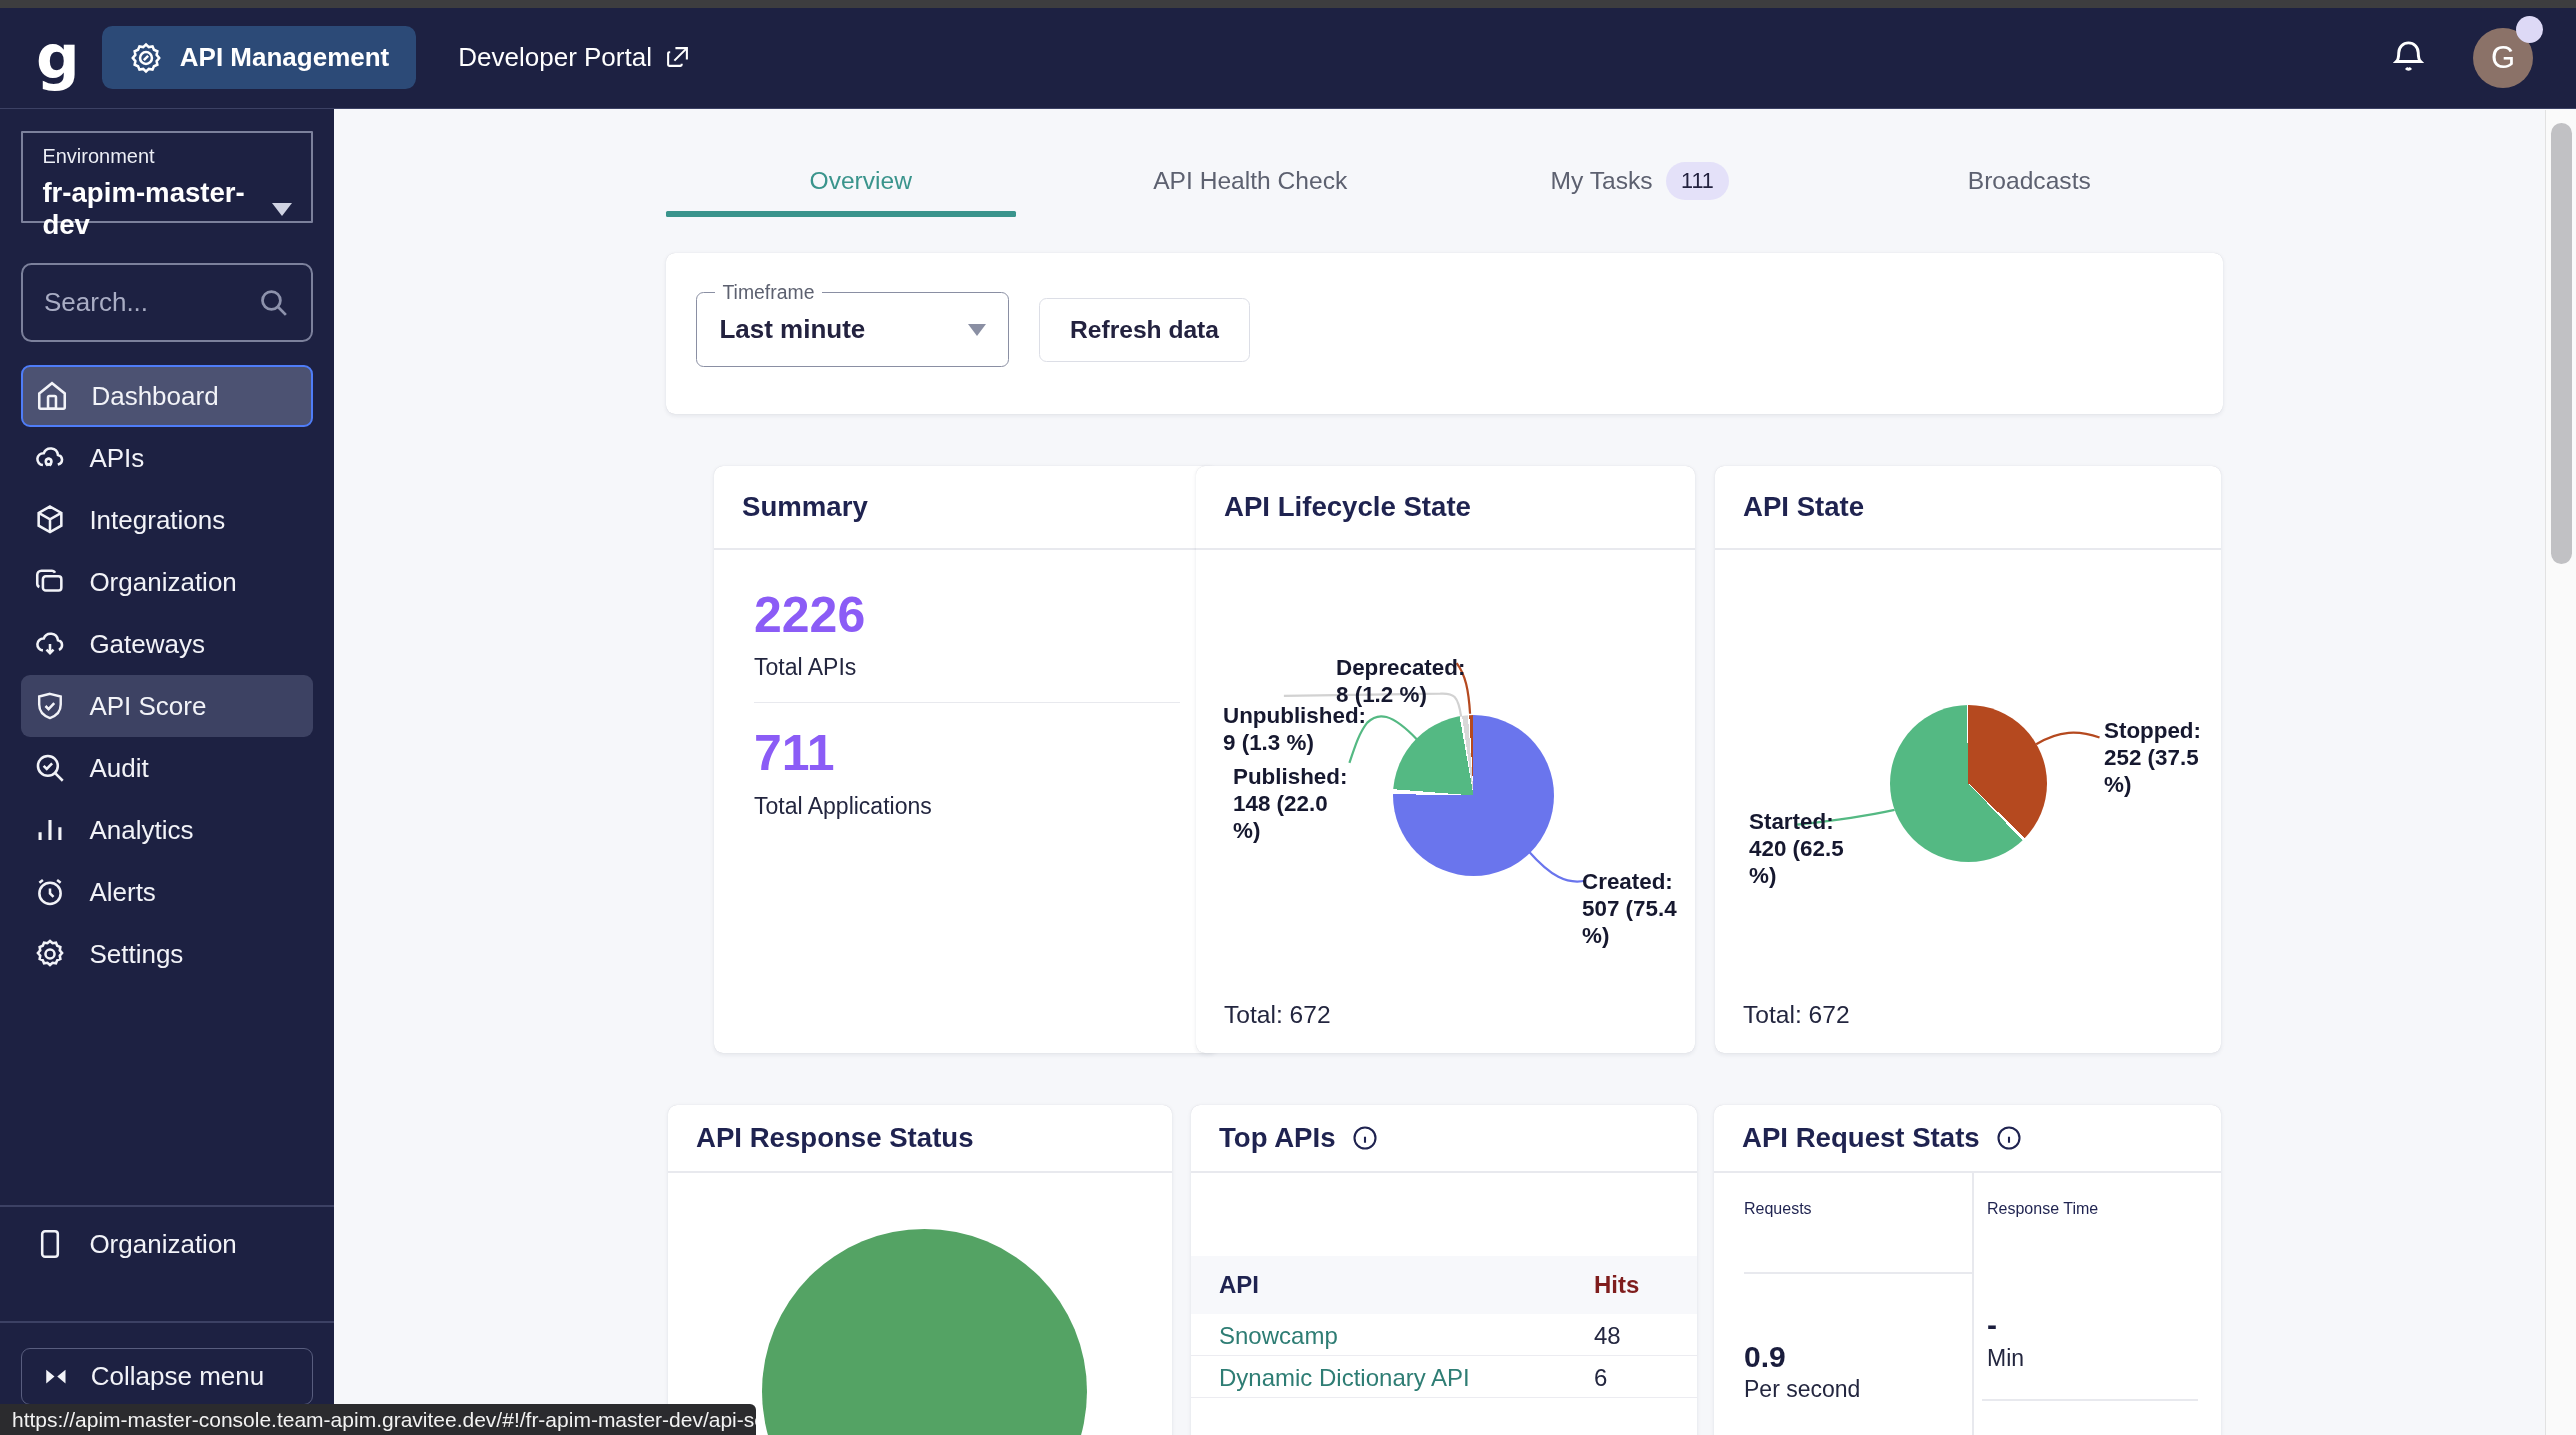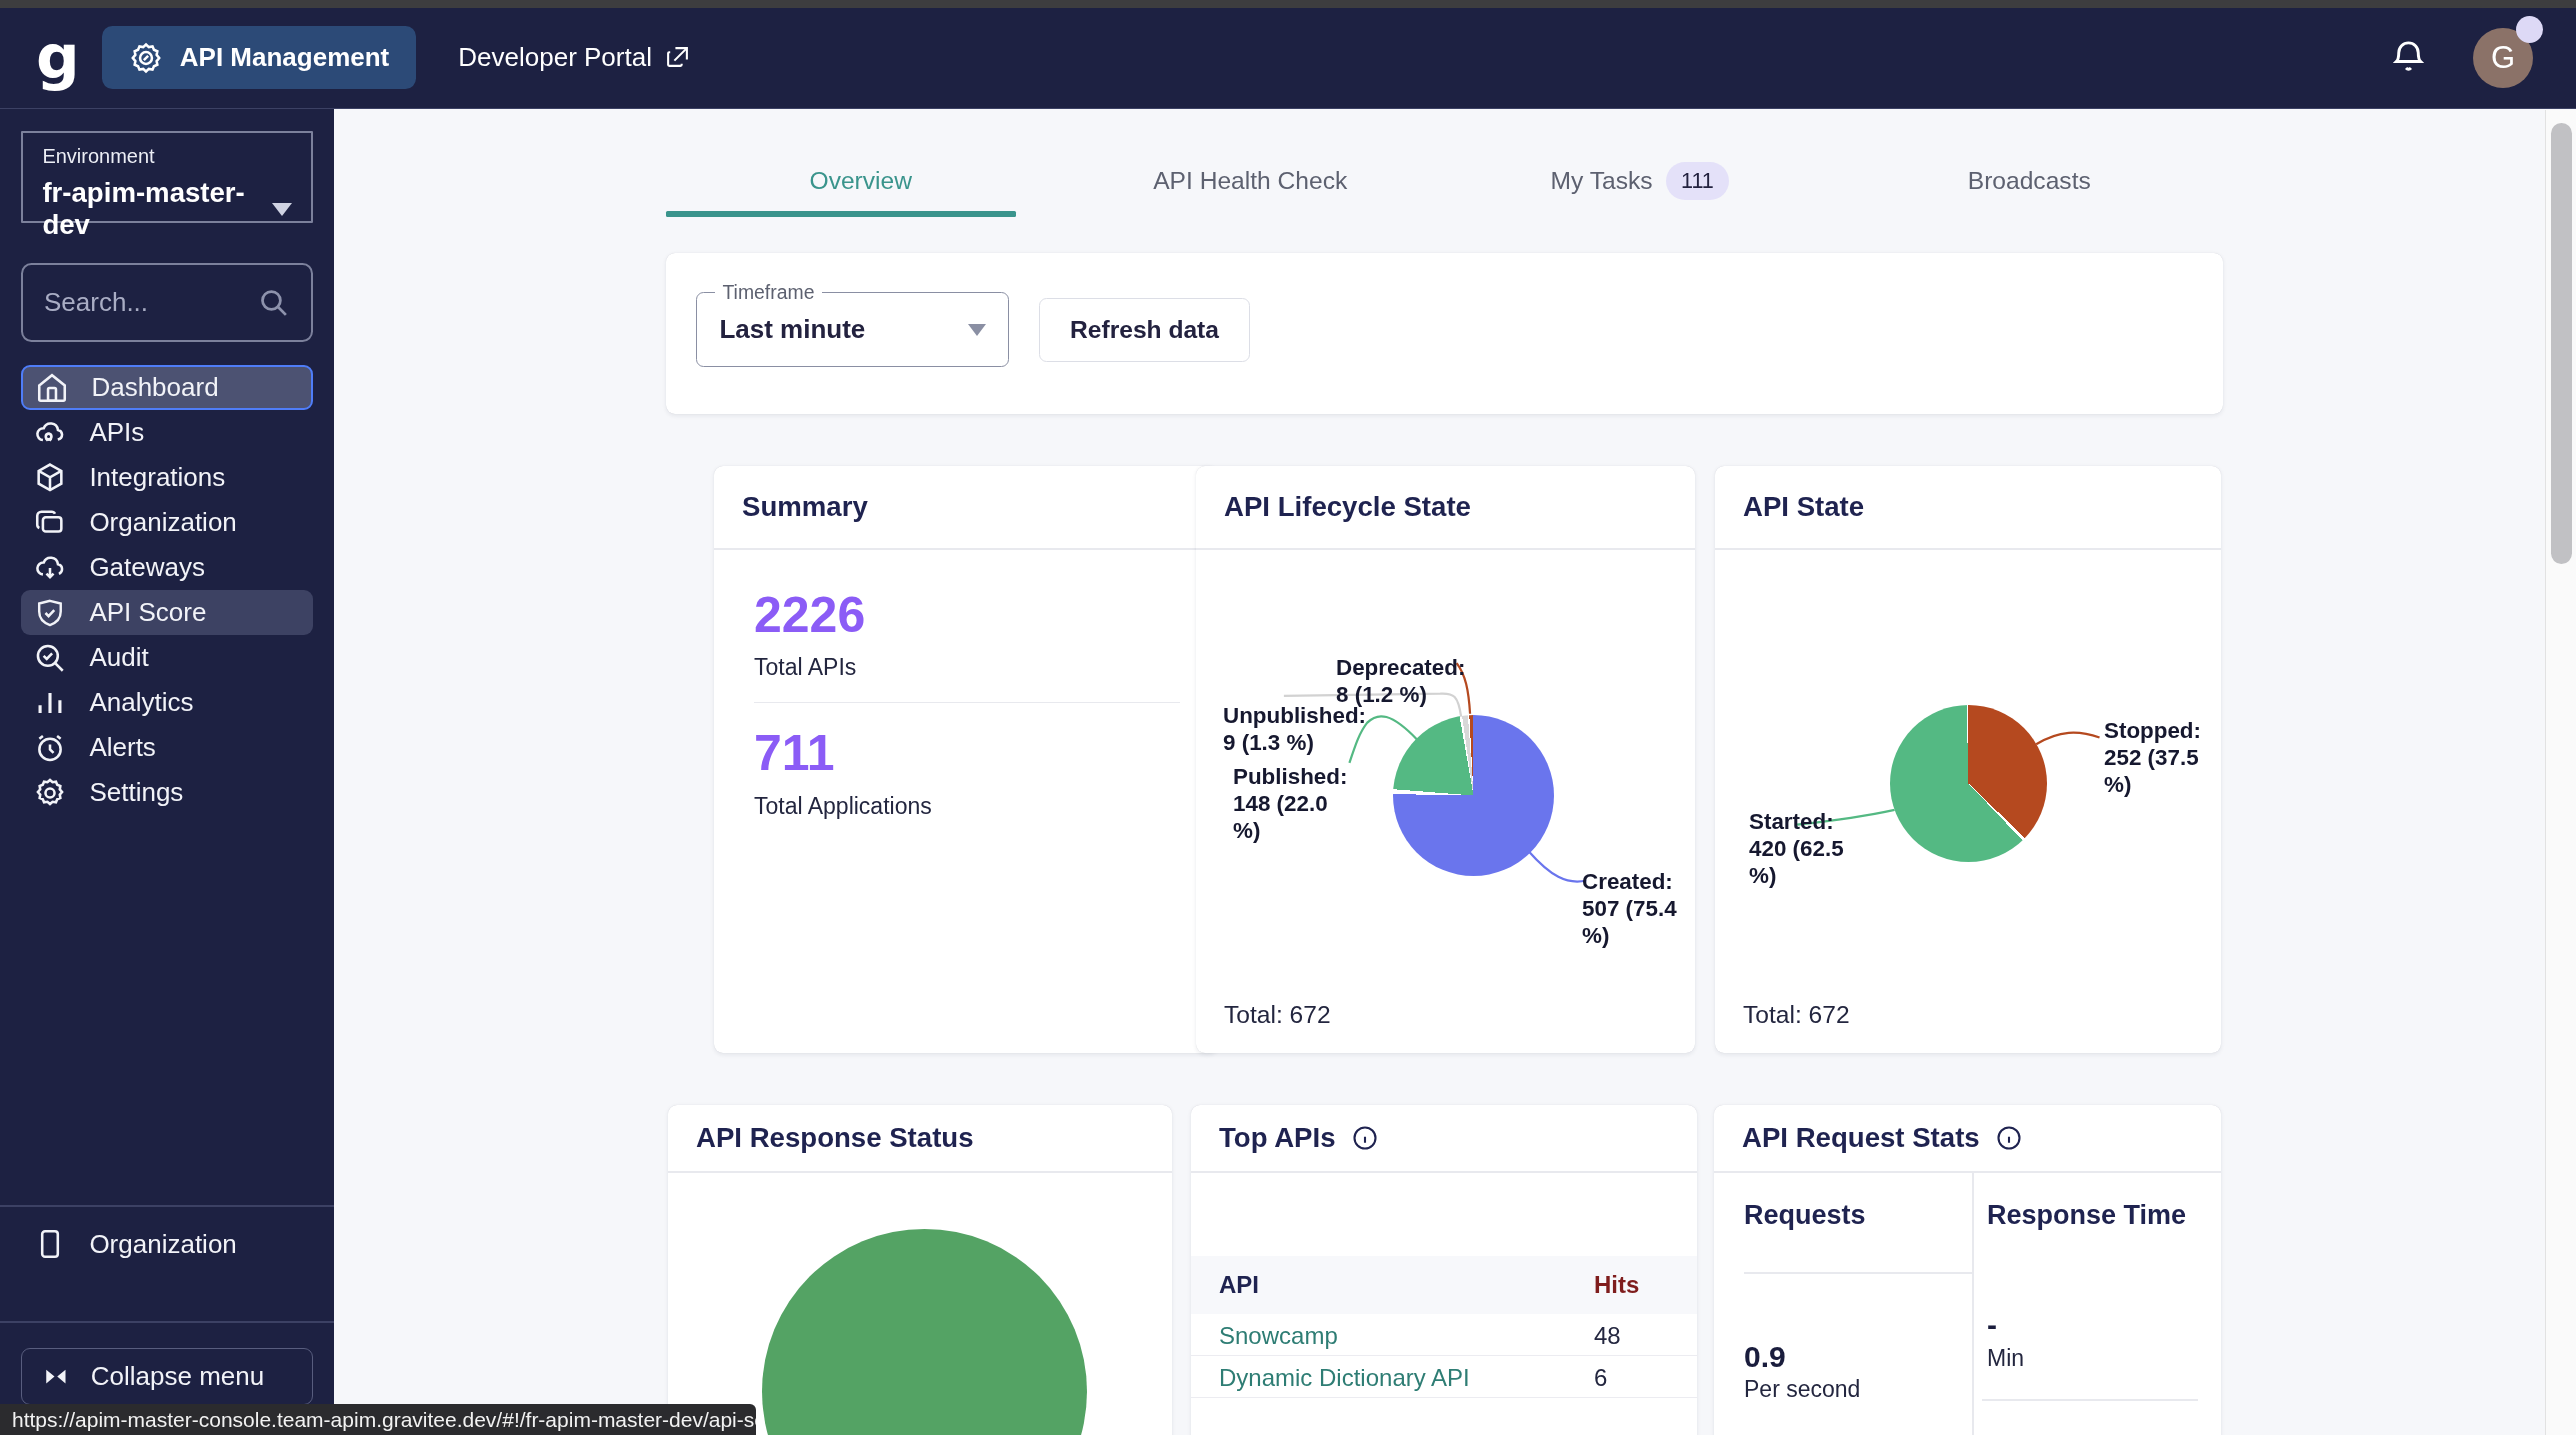--- a/index.html
+++ b/index.html
@@ -27,21 +27,21 @@
   .sidebar { position:absolute; left:0; top:109px; width:334px; height:1327px; background:#1d2142; color:#fff; }
   .env-box { position:absolute; left:21px; top:22.4px; width:292px; height:92px; border:2.2px solid #7c819c; border-radius:1px; padding:12px 19.4px; cursor:pointer; }
   .env-label { font-size:20px; color:#eceef5; }
   .env-value-row { display:flex; align-items:center; justify-content:space-between; margin-top:9px; }
   .env-value { font-size:27.6px; font-weight:bold; color:#fff; }
   .caret-down { width:0; height:0; border-left:10.4px solid transparent; border-right:10.4px solid transparent; border-top:13.4px solid #cfd2e2; }
   .search-box { position:absolute; left:21px; top:154px; width:292px; height:79px; border:2.2px solid #7c819c; border-radius:10.4px;
                 display:flex; align-items:center; justify-content:space-between; padding:0 21px; }
   .search-ph { font-size:26px; color:#a9adc4; }
   .nav { position:absolute; left:0; top:256px; width:334px; }
-  .nav-item { position:relative; height:45px; display:flex; align-items:center; padding-left:33px; gap:22.4px; cursor:pointer; }
+  .nav-item { position:relative; height:62px; display:flex; align-items:center; padding-left:33px; gap:22.4px; cursor:pointer; }
   .nav-item .nicon { width:34px; height:34px; color:#f2f3f8; flex:0 0 auto; display:flex; }
   .nav-item .nlabel { font-size:26px; color:#f2f3f8; white-space:nowrap; }
   .nav-item.active { margin:0 21px; padding-left:12px; width:292px; background:#4c5272; border:2.2px solid #4f7df8; border-radius:9px; }
   .nav-item.hovered { margin:0 21px; padding-left:12px; width:292px; background:#3d4263; border-radius:9px; }
   .side-divider { position:absolute; left:0; width:334px; height:1.5px; background:#3c4164; }
   .org-row { position:absolute; left:33px; top:1118px; display:flex; align-items:center; gap:22.4px; cursor:pointer; }
   .org-row .nicon { width:34px; height:34px; color:#f2f3f8; display:flex; }
   .org-row .nlabel { font-size:26px; color:#f2f3f8; }
   .collapse-btn { position:absolute; left:21px; top:1239px; width:292px; height:57px; border:1.5px solid #585d7e; border-radius:9px;
                   display:flex; align-items:center; padding-left:16.4px; gap:19.4px; background:transparent; color:#f2f3f8; cursor:pointer; }
@@ -110,21 +110,21 @@
   .th-api { position:absolute; left:28px; font-size:24px; font-weight:bold; color:#1f2350; }
   .th-hits { position:absolute; left:403px; font-size:24px; font-weight:bold; color:#7f1d1d; }
   .trow { position:absolute; left:0; width:100%; height:40px; display:flex; align-items:center; border-bottom:1.5px solid #ececf1; }
   .trow-1 { top:211px; } .trow-2 { top:253px; }
   .td-api { position:absolute; left:28px; font-size:24px; color:#2e7d74; cursor:pointer; }
   .td-hits { position:absolute; left:403px; font-size:24px; color:#23263f; }
 
   
   .stats-card { left:1714px; top:1105px; width:507px; height:373px; overflow:hidden; }
   .stats-vdiv { position:absolute; left:258px; top:66px; width:1.5px; height:313px; background:#e8e9ee; }
-  .stat-header { position:absolute; font-size:27px; font-weight:bold; color:#1f2350; }
+  .stat-header { position:absolute; font-size:16px; font-weight:normal; color:#1f2350; }
   .stat-hdiv { position:absolute; height:1.5px; background:#e8e9ee; }
   .stat-big { position:absolute; font-size:30px; font-weight:bold; color:#1a1d3d; }
   .stat-unit { position:absolute; font-size:23px; color:#23263f; }
 
   svg { display:block; }
 </style>
 </head>
 <body>
 
 <div id="app">

